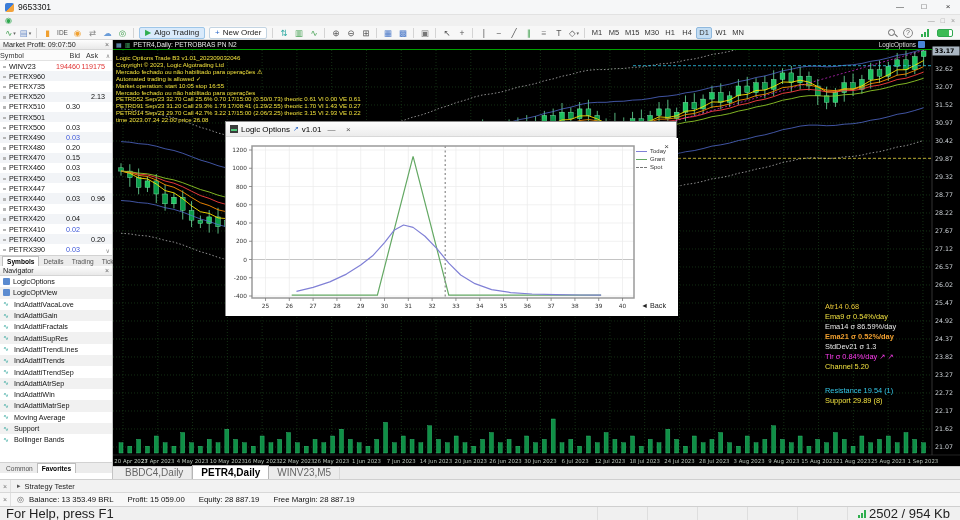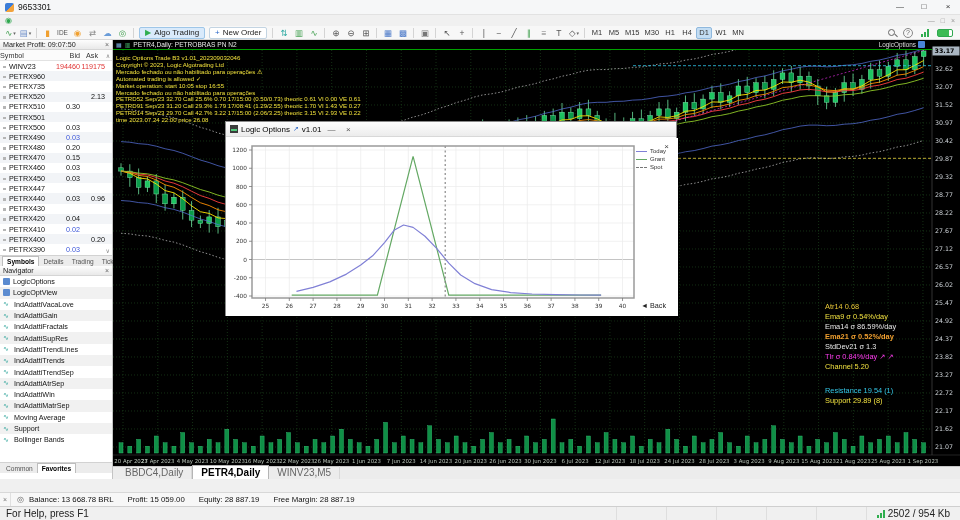--- a/index.html
+++ b/index.html
@@ -93,21 +93,21 @@
 .leg-swatch.dash{border-top-style:dashed}
 .popup-back{position:absolute;right:10px;bottom:5px;color:#222;font-size:7.2px}
 
 
 .tester-bar{position:absolute;left:0;top:479px;width:960px;height:13px;background:#f2f2f2;border-top:1px solid #cfcfcf;display:flex;align-items:center;font-size:7.5px;color:#222}
 .bar-x{width:11px;text-align:center;color:#777;font-size:7px;border-right:1px solid #e0e0e0;align-self:stretch;line-height:13px}
 .tester-glyph{color:#555;margin:0 4px 0 6px;font-size:7px}
 .balance-bar{position:absolute;left:0;top:492px;width:960px;height:14px;background:#f7f7f7;border-top:1px solid #d8d8d8;display:flex;align-items:center;font-size:7.8px;color:#111}
 .balance-glyph{color:#666;margin:0 5px 0 6px;font-size:8px}
 .balance-seg{margin-right:14px;white-space:nowrap}
-.status-bar{position:absolute;left:0;top:506px;width:960px;height:14px;background:#f0f0f0;border-top:1px solid #cfcfcf;display:flex;align-items:center;font-size:10px;color:#222}
+.status-bar{position:absolute;left:0;top:506px;width:960px;height:14px;background:#f0f0f0;border-top:1px solid #cfcfcf;display:flex;align-items:center;font-size:13px;color:#222}
 .sb-help{padding-left:6px}
 .sb-cells{margin-left:auto;display:flex;align-self:stretch;align-items:center}
 .sb-cell{width:50px;height:100%;border-left:1px solid #dedede}
 .sb-traffic{display:flex;align-items:center;gap:3px;border-left:1px solid #dedede;padding:0 10px;height:100%}
 .sb-sig{display:flex;align-items:flex-end;gap:1px;height:8px}
 .sb-sig i{width:2px;background:#2fae4f;display:block}
 </style>
 </head>
 <body>
 
@@ -923,26 +923,31 @@
         </div>
         <div class="leg-row">
           <span class="leg-swatch dash" style="border-top-color: rgb(119, 119, 119);"></span>
           <span>Spot</span>
         </div>
       </div>
     <span class="popup-close2">×</span>
     <span class="popup-back">◄ Back</span>
   </div>
 
+  <div class="tester-bar">
+    <span class="bar-x">×</span>
+    <span class="tester-glyph">▸</span>
+    <span>Strategy Tester</span>
+  </div>
 
   <div class="balance-bar">
     <span class="bar-x">×</span>
     <span class="balance-glyph">◎</span>
     <span id="balance-segments" style="display:flex">
-        <span class="balance-seg">Balance: 13 668.78 BRL</span>
+        <span class="balance-seg">Balance: 13 353.49 BRL</span>
         <span class="balance-seg">Profit: 15 059.00</span>
         <span class="balance-seg">Equity: 28 887.19</span>
         <span class="balance-seg">Free Margin: 28 887.19</span>
       </span>
   </div>
 
   <div class="status-bar">
     <span class="sb-help">For Help, press F1</span>
     <span class="sb-cells" id="sb-cells">
         <span class="sb-cell"></span>

